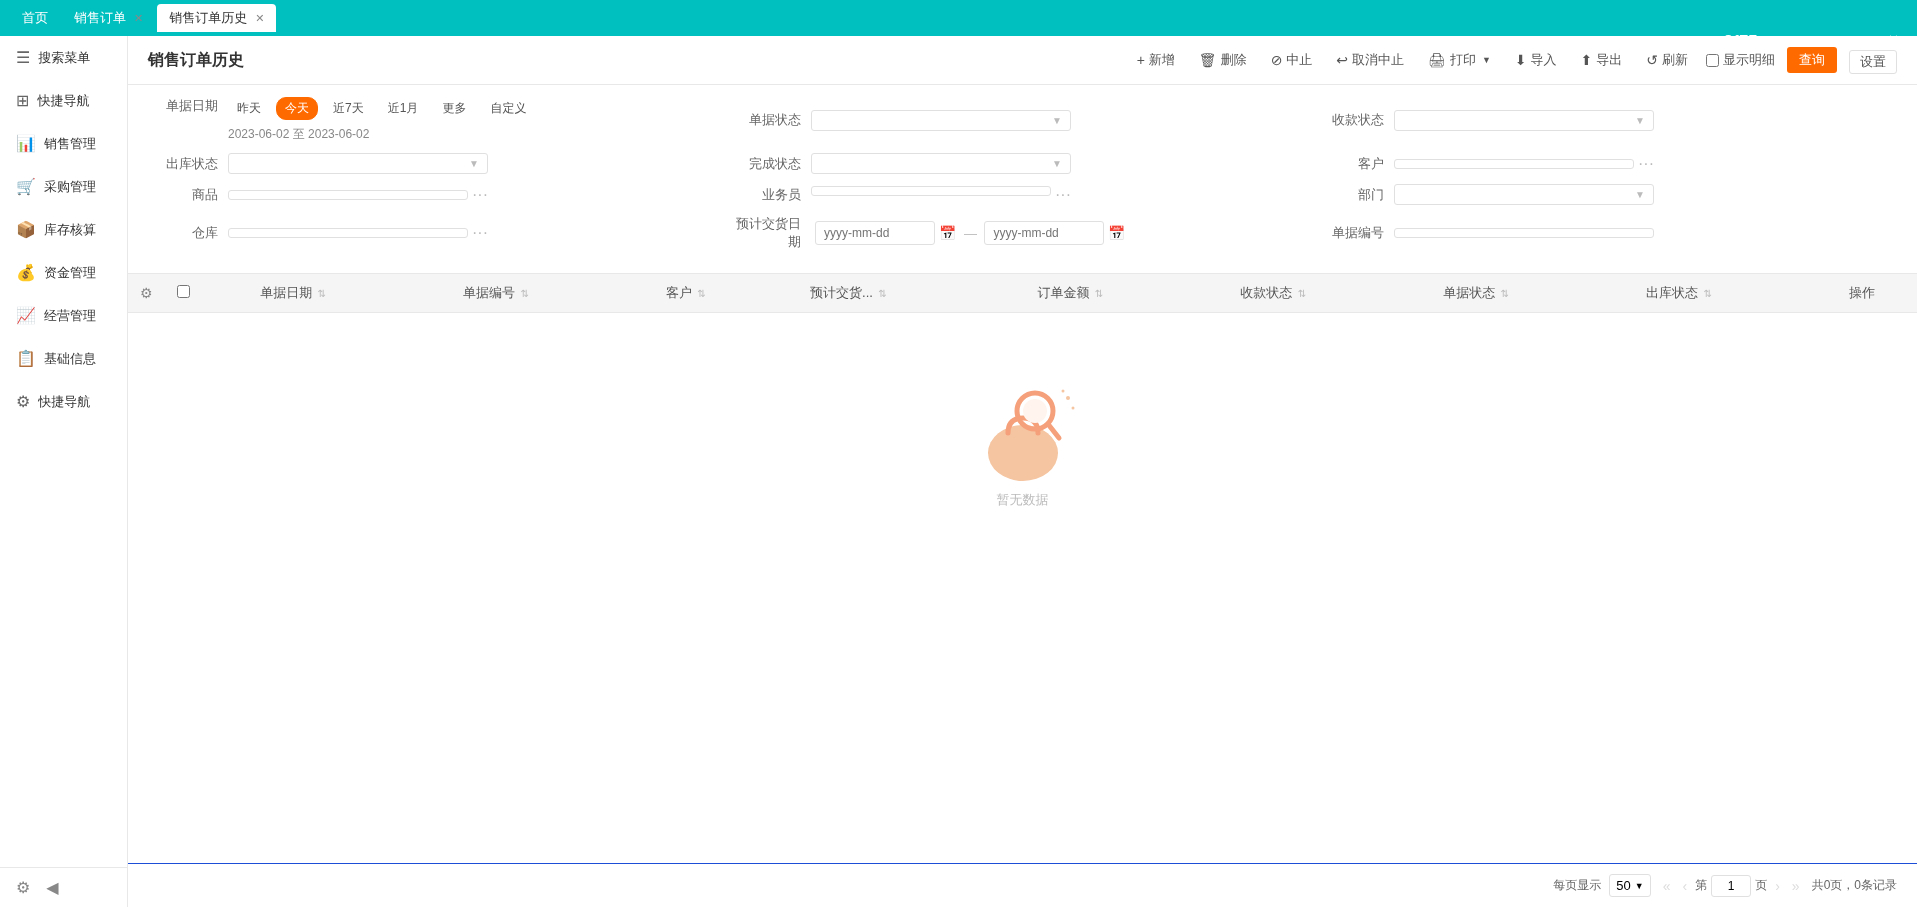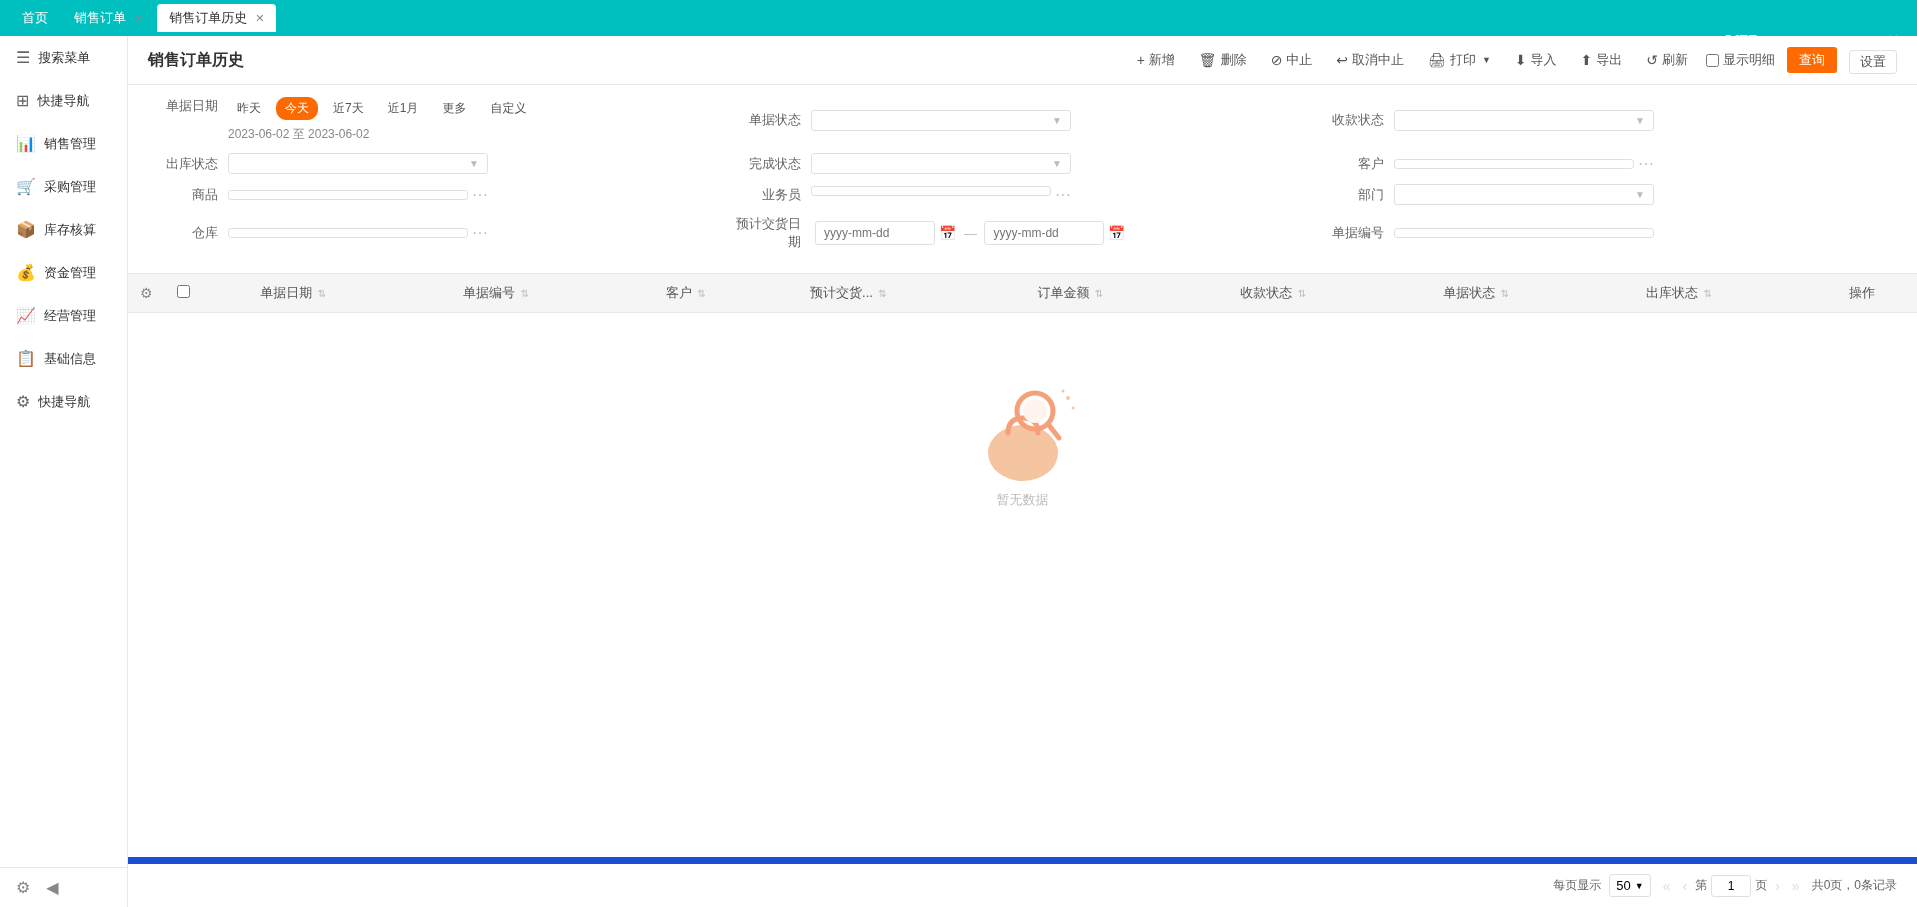--- a/index.html
+++ b/index.html
@@ -100,21 +100,21 @@
     .settings-icon { color: #888; cursor: pointer; font-size: 14px; }
     .th-check { width: 32px; }
 
     
     .empty-state { display: flex; flex-direction: column; align-items: center; justify-content: center; padding: 60px 0; }
     .empty-text { color: #bbb; font-size: 13px; }
 
     
     .pagination-bar {
       display: flex; align-items: center; justify-content: flex-end; padding: 10px 20px;
-      background: #fff; border-top: 7px solid #1d4ed8; flex-shrink: 0; gap: 8px;
+      background: #fff; border-top: 1px solid #1d4ed8; flex-shrink: 0; gap: 8px;
     }
     .page-size-label { color: #666; font-size: 12px; }
     .page-size-select {
       border: 1px solid #e0e0e0; border-radius: 3px; padding: 3px 6px; font-size: 12px;
       display: flex; align-items: center; gap: 4px; cursor: pointer; background: #fff;
     }
     .page-nav { display: flex; align-items: center; gap: 4px; }
     .page-nav-btn { color: #bbb; cursor: pointer; font-size: 14px; padding: 2px 4px; }
     .page-nav-btn.disabled { color: #ddd; cursor: default; }
     .page-input {

